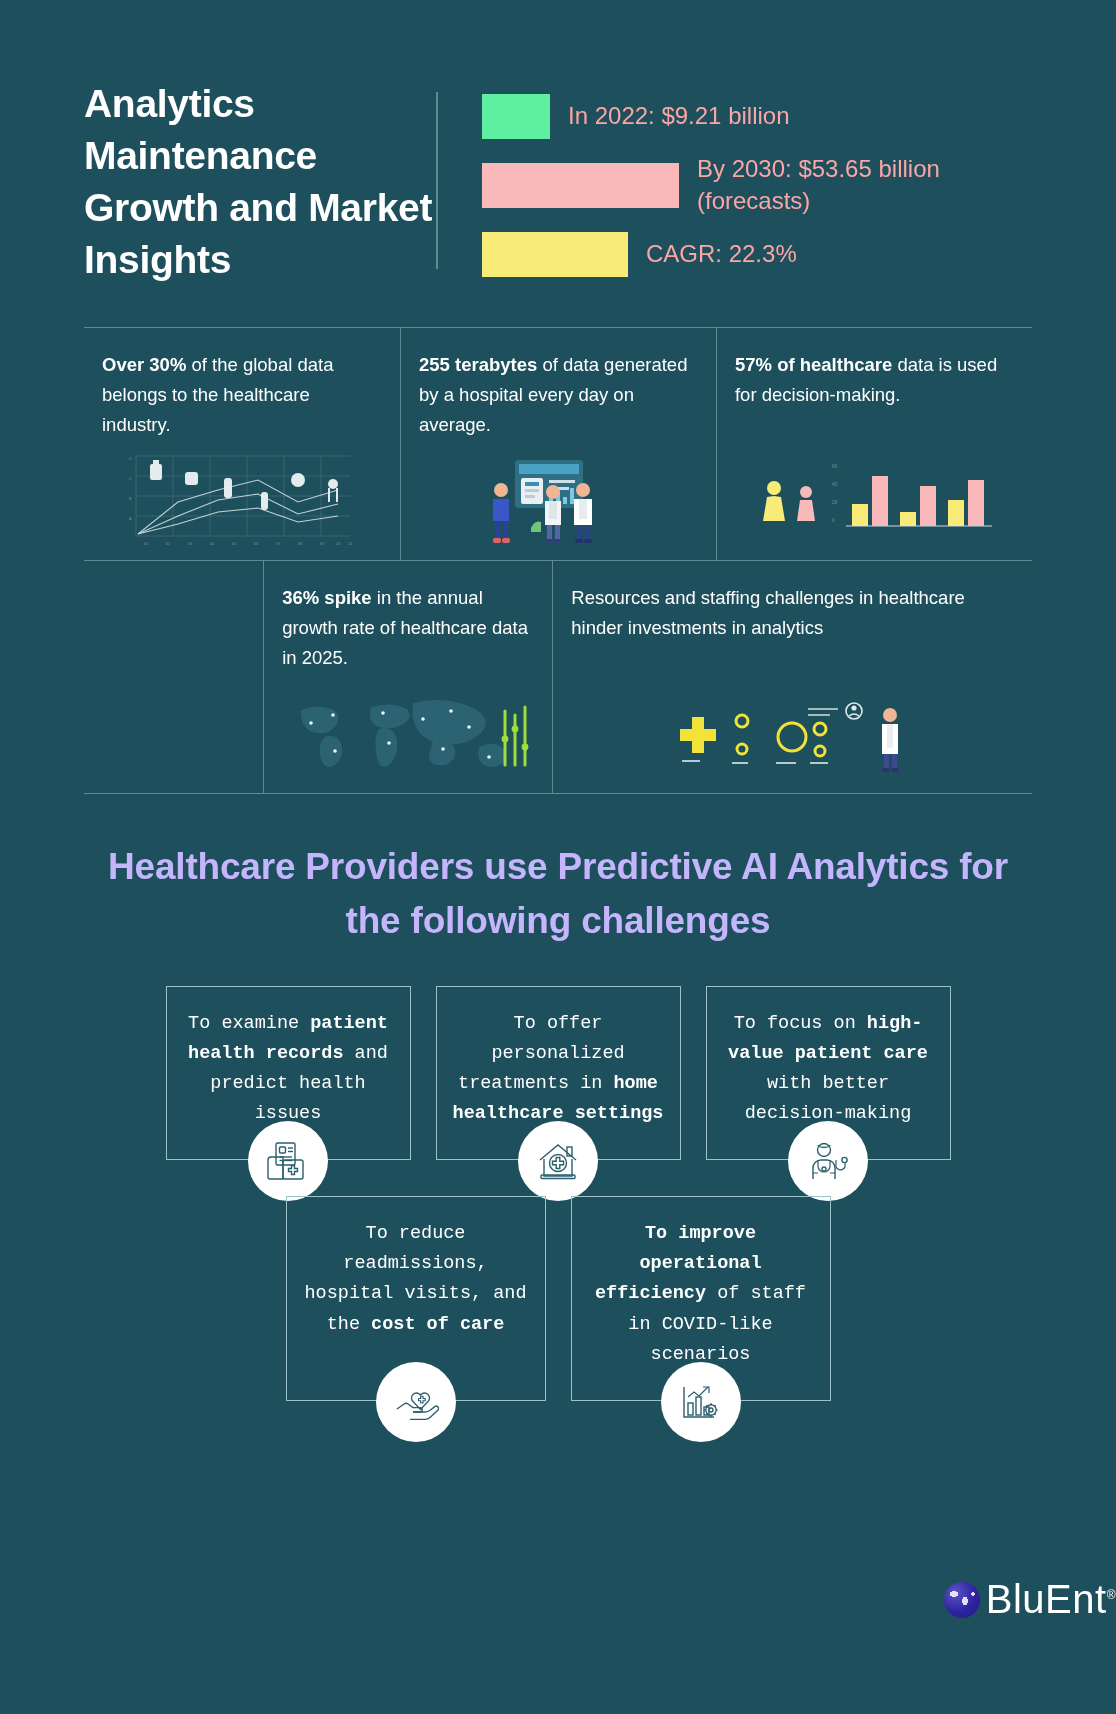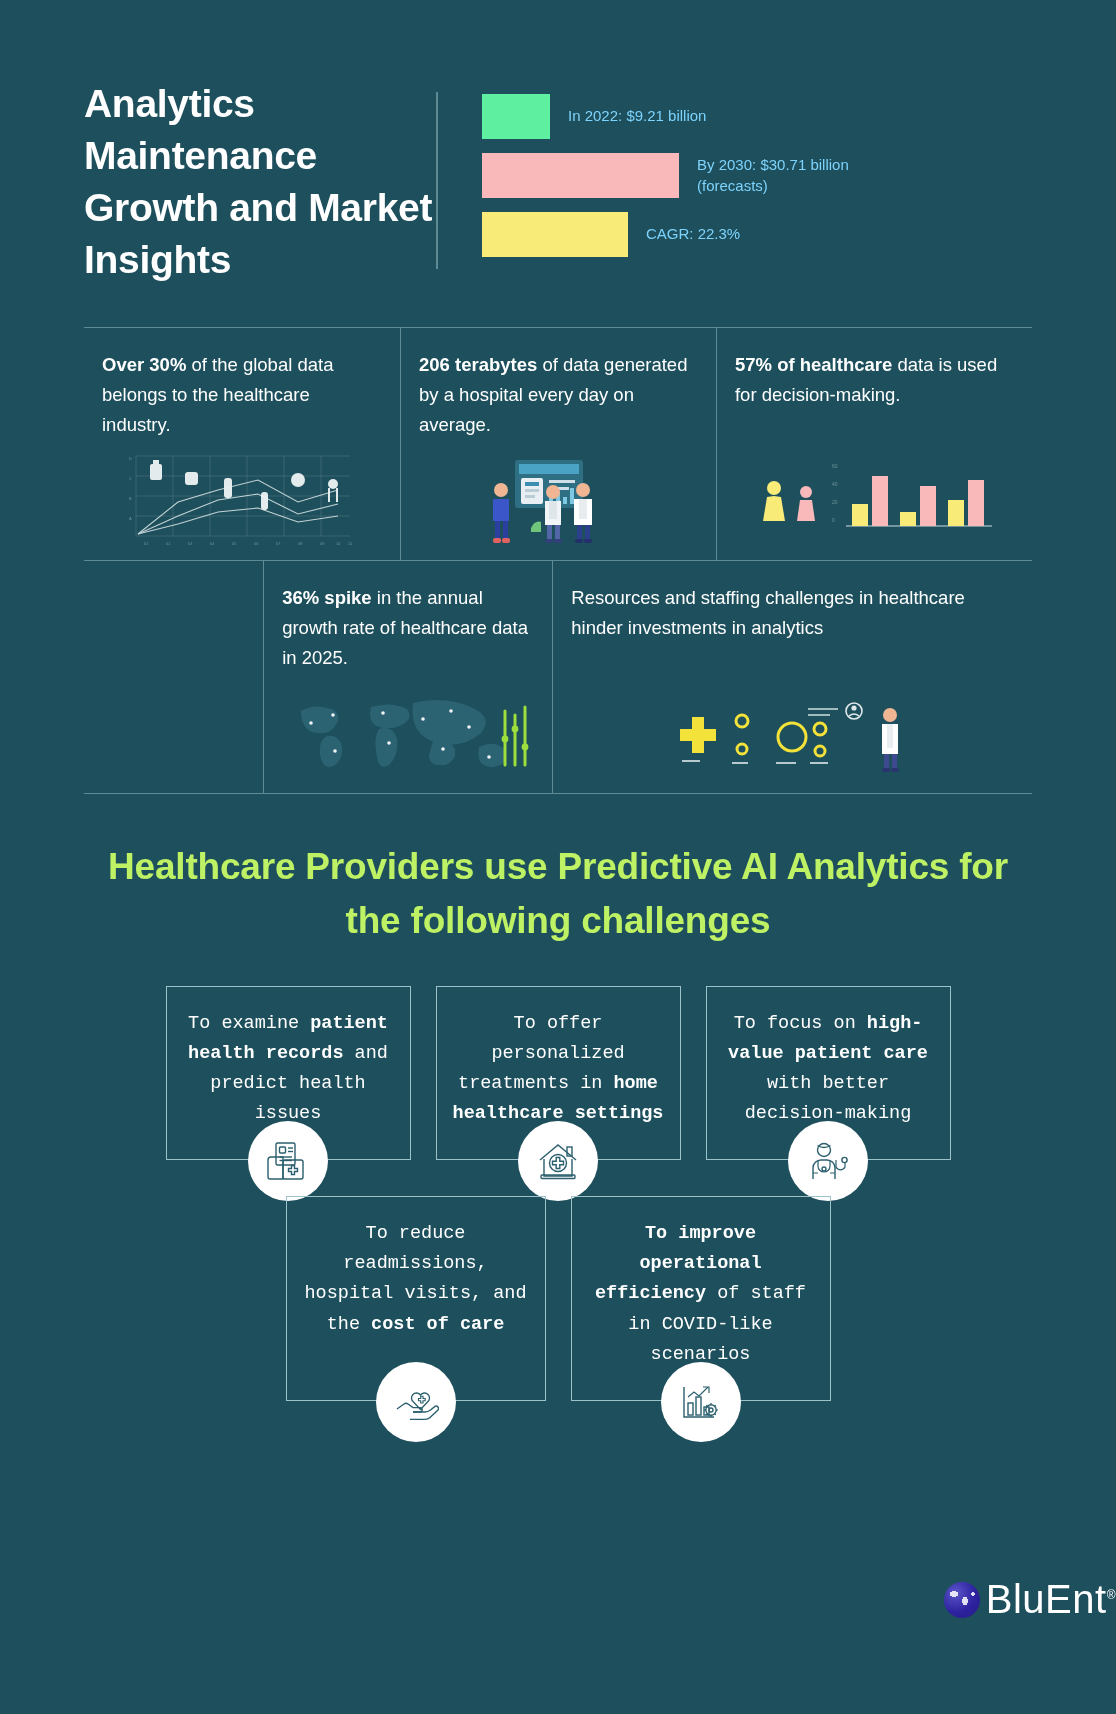--- a/index.html
+++ b/index.html
@@ -46,22 +46,22 @@
     display: flex;
     align-items: center;
     margin-bottom: 14px;
   }
   .legend-row:last-child { margin-bottom: 0; }
   .legend-bar {
     height: 45px;
     flex-shrink: 0;
   }
   .legend-label {
-    color: #7dd3fc;
-    font-size: 15px;
+    color: #fca5a5;
+    font-size: 24px;
     line-height: 1.35;
     margin-left: 18px;
     white-space: pre-line;
   }
 
   
   .stats {
     margin: 42px 84px 0 84px;
     border-top: 1px solid #5d8a93;
   }
@@ -94,21 +94,21 @@
   .row2 { justify-content: flex-start; }
   .row2 .c-a { width: 18.9%; border-left: none; }
   .row2 .c-b { width: 28.1%; }
   .row2 .c-c { width: 53%; }
   .row2 .stat-cell { min-height: 228px; }
   .row2 .c-a { padding: 0; }
 
   
   .mid-heading {
     text-align: center;
-    color: #bef264;
+    color: #c4b5fd;
     font-size: 37px;
     font-weight: 700;
     line-height: 1.45;
     margin: 46px 90px 0 90px;
     letter-spacing: -0.2px;
   }
 
   
   .cards-row {
     display: flex;
@@ -193,21 +193,21 @@
   <div class="header">
     <div class="title">Analytics Maintenance Growth and Market Insights</div>
     <div class="header-divider"></div>
     <div class="legend">
       <div class="legend-row">
         <div class="legend-bar" style="width:68px;background:#5ef0a0;"></div>
         <div class="legend-label">In 2022: $9.21 billion</div>
       </div>
       <div class="legend-row">
         <div class="legend-bar" style="width:197px;background:#f9b9bb;"></div>
-        <div class="legend-label">By 2030: $30.71 billion
+        <div class="legend-label">By 2030: $53.65 billion
 (forecasts)</div>
       </div>
       <div class="legend-row">
         <div class="legend-bar" style="width:146px;background:#f8eb78;"></div>
         <div class="legend-label">CAGR: 22.3%</div>
       </div>
     </div>
   </div>
 
   <div class="stats">
@@ -265,21 +265,21 @@
               <circle cx="205" cy="34" r="5"></circle>
                 <rect x="200" y="38" width="2" height="14"></rect>
                 <rect x="208" y="38" width="2" height="14"></rect>
             </g>
           </svg>
         </div>
       </div>
 
       <div class="stat-cell">
         <div class="stat-text">
-          <b>206 terabytes</b><span> of data generated by a hospital every day on average.</span>
+          <b>255 terabytes</b><span> of data generated by a hospital every day on average.</span>
         </div>
         <div class="stat-art">
           <svg width="170" height="100" viewBox="0 0 170 100">
             <rect x="42" y="10" width="68" height="48" rx="3" fill="#2f6f84"></rect>
             <rect x="46" y="14" width="60" height="10" fill="#4aa3c4"></rect>
             <rect x="48" y="28" width="22" height="26" rx="2" fill="#e8eef2"></rect>
             <rect x="52" y="32" width="14" height="4" fill="#3a8fb0"></rect>
             <rect x="52" y="39" width="14" height="3" fill="#b9cdd6"></rect>
             <rect x="52" y="45" width="10" height="3" fill="#b9cdd6"></rect>
             <rect x="76" y="30" width="26" height="3" fill="#cfe0e8"></rect>

